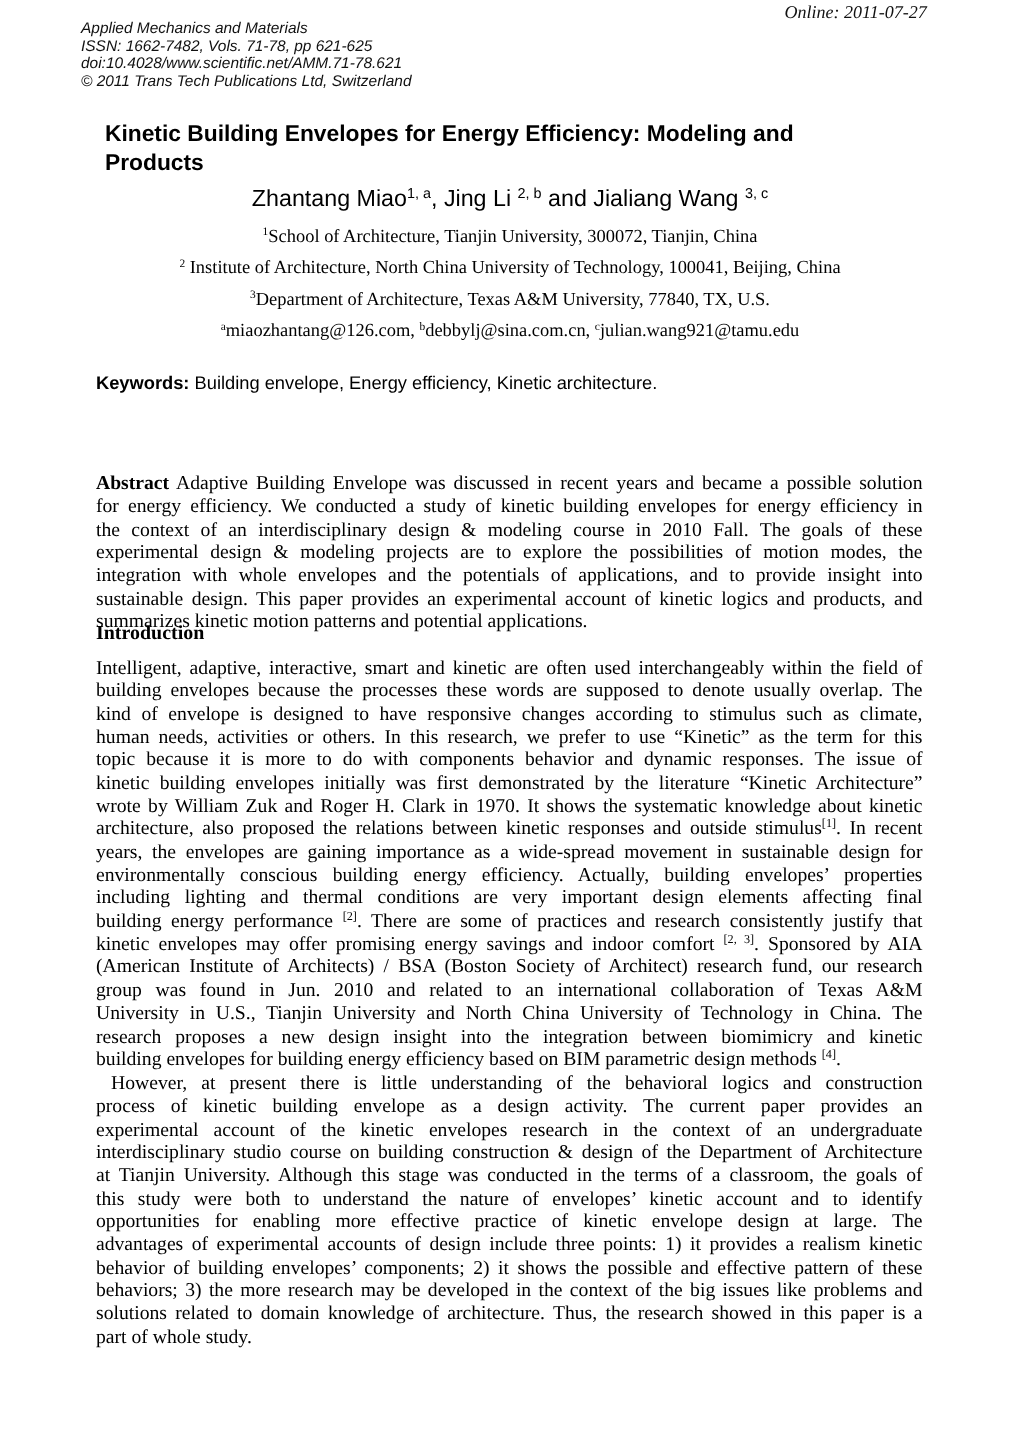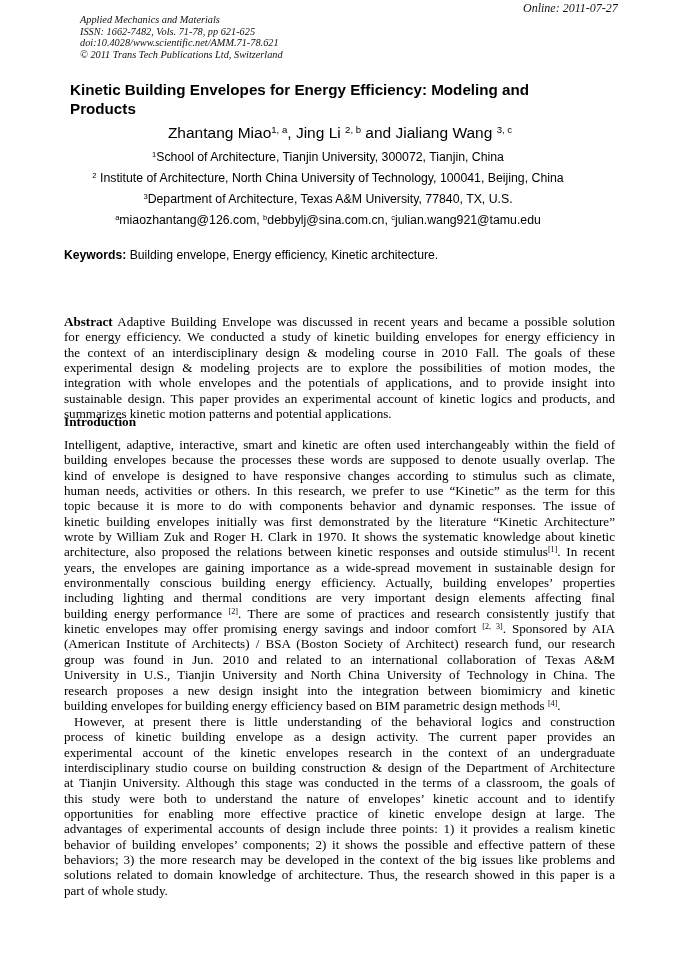--- a/index.html
+++ b/index.html
@@ -1,21 +1,21 @@
 <!DOCTYPE html>
 <html><head>
 <meta charset="utf-8">
 <style>
   html, body { margin: 0; padding: 0; background: #ffffff; }
   body { width: 678px; height: 959px; position: relative; overflow: hidden; color: #000; }
-  .header { position: absolute; left: 80px; top: 14px; font-family: Liberation Serif, serif; font-style: italic; font-size: 10.3px; line-height: 11.5px; color: #111; }
+  .header { position: absolute; left: 54px; top: 14px; font-family: Liberation Sans, sans-serif; font-style: italic; font-size: 10.3px; line-height: 11.5px; color: #111; }
   .header-right { position: absolute; left: 523px; top: 3px; font-family: "Liberation Serif", serif; font-style: italic; font-size: 12px; line-height: 11.5px; color: #111; text-align: center; }
   .title { position: absolute; left: 70px; width: 540px; top: 80px; text-align: left; font-family: "Liberation Sans", sans-serif; font-weight: bold; font-size: 15.2px; line-height: 19px; }
   .authors { position: absolute; left: 60px; width: 560px; top: 123px; text-align: center; font-family: "Liberation Sans", sans-serif; font-size: 15.5px; line-height: 20px; }
-  .aff { position: absolute; left: 28px; width: 600px; text-align: center; font-family: Liberation Sans, sans-serif; font-size: 12.3px; line-height: 15px; }
+  .aff { position: absolute; left: 40px; width: 600px; text-align: center; font-family: Liberation Serif, serif; font-size: 12.3px; line-height: 15px; }
   sup { font-size: 62%; line-height: 0; vertical-align: 0.55em; }
   .keywords { position: absolute; left: 64px; top: 248px; font-family: "Liberation Sans", sans-serif; font-size: 12.2px; line-height: 15px; }
   .keywords b { font-weight: bold; }
   .body { position: absolute; left: 64px; width: 551px; font-family: "Liberation Serif", serif; font-size: 13.1px; line-height: 15.35px; text-align: justify; }
   .ln { display: block; text-align: justify; text-align-last: justify; white-space: nowrap; height: 15.35px; }
   .ln.last { text-align-last: left; }
   .ln.indent { text-indent: 10px; }
   .body b { font-weight: bold; }
   .section { position: absolute; left: 64px; top: 414px; font-family: "Liberation Serif", serif; font-weight: bold; font-size: 13.3px; }
 </style>

